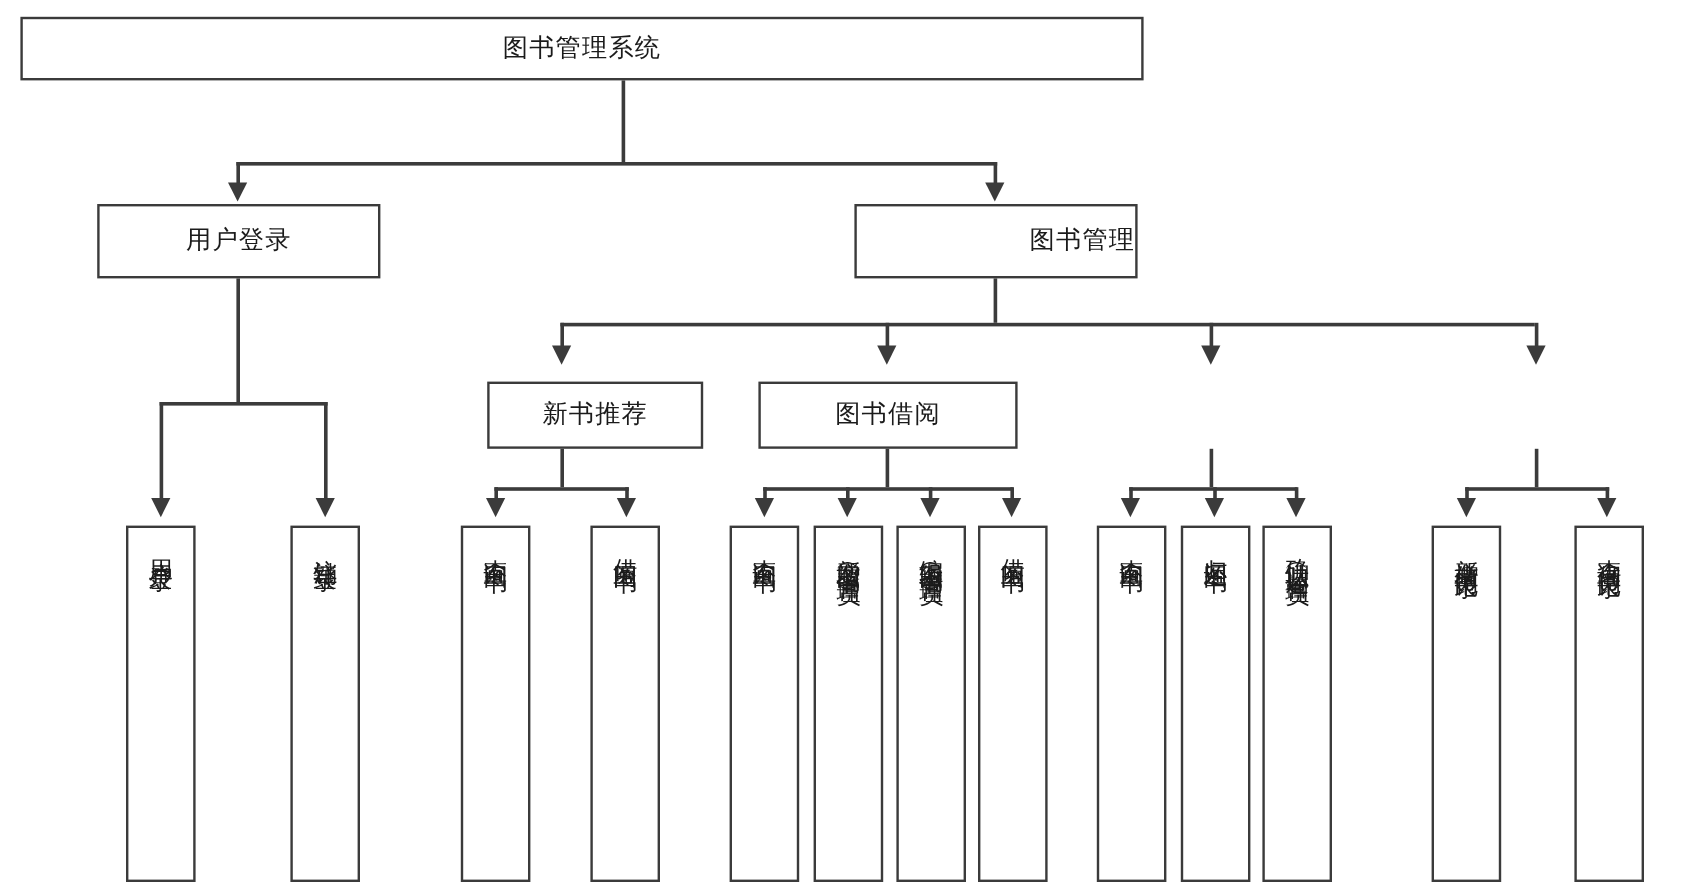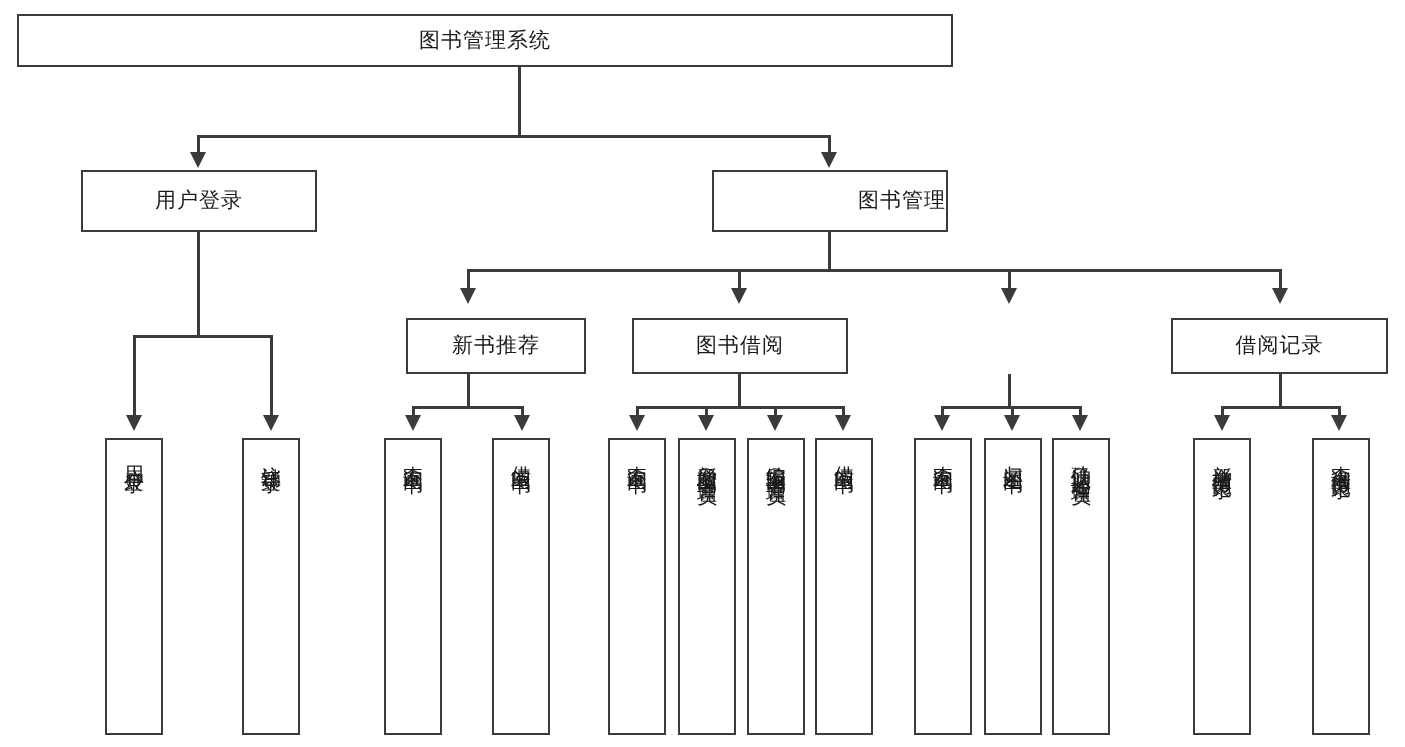--- a/index.html
+++ b/index.html
@@ -128,23 +128,20 @@
   <div class="arrow" style="left:1001px; top:288px;"></div>
 
   <div class="seg-v" style="left:1279px; top:269px; height:21px;"></div>
   <div class="arrow" style="left:1272px; top:288px;"></div>
 
   <div class="node lvl3" style="left:362px; top:318px; width:180px; height:56px;margin-left:44px;">
     <span>新书推荐</span>
   </div>
   <div class="node lvl3" style="left:632px; top:318px; width:216px; height:56px;">
     <span>图书借阅</span>
-  </div>
-  <div class="node lvl3" style="left:1171px; top:318px; width:217px; height:56px;">
-    <span>借阅记录</span>
   </div>
 
   <div class="seg-v" style="left:467px; top:374px; height:32px;"></div>
   <div class="seg-h" style="left:412px; top:406px; width:112px;"></div>
   <div class="seg-v" style="left:412px; top:406px; height:12px;"></div>
   <div class="arrow" style="left:405px; top:415px;"></div>
   <div class="seg-v" style="left:521px; top:406px; height:12px;"></div>
   <div class="arrow" style="left:514px; top:415px;"></div>
 
   <div class="seg-v" style="left:738px; top:374px; height:32px;"></div>

